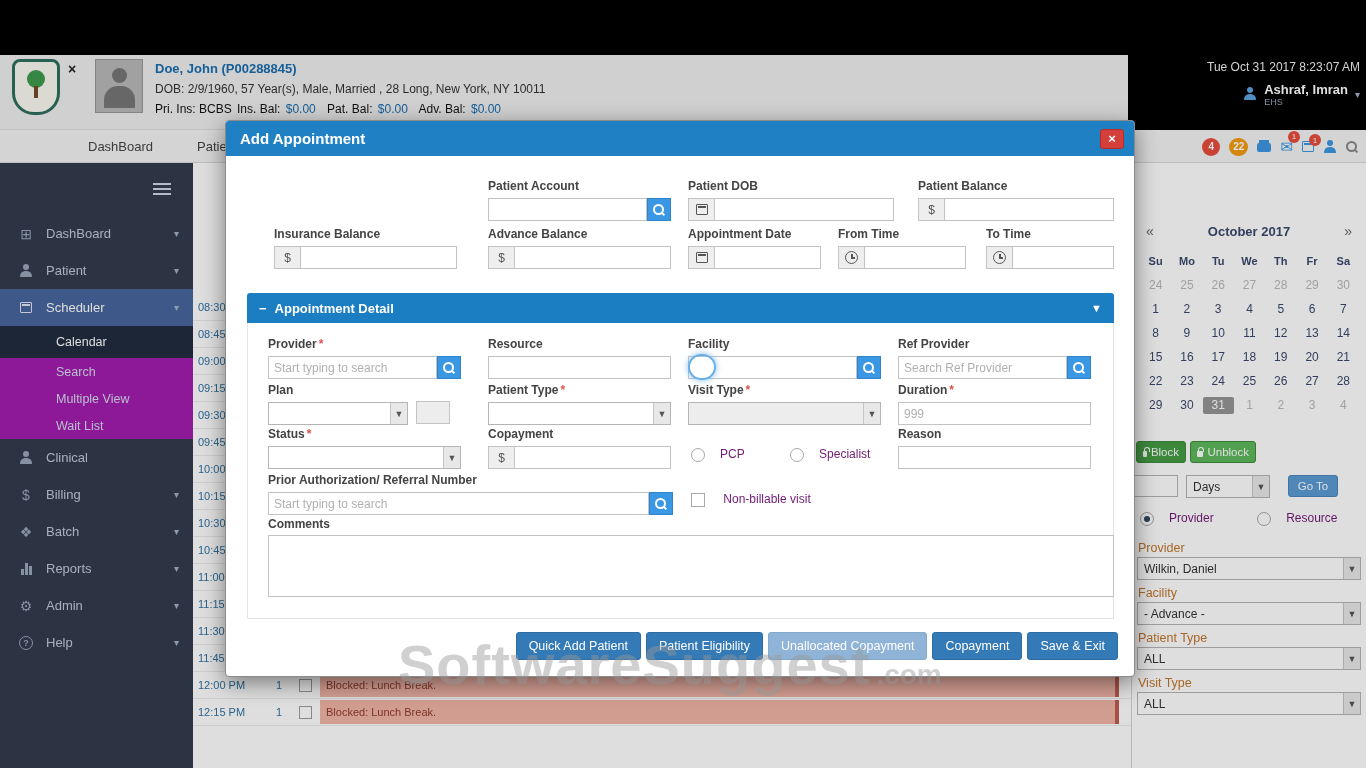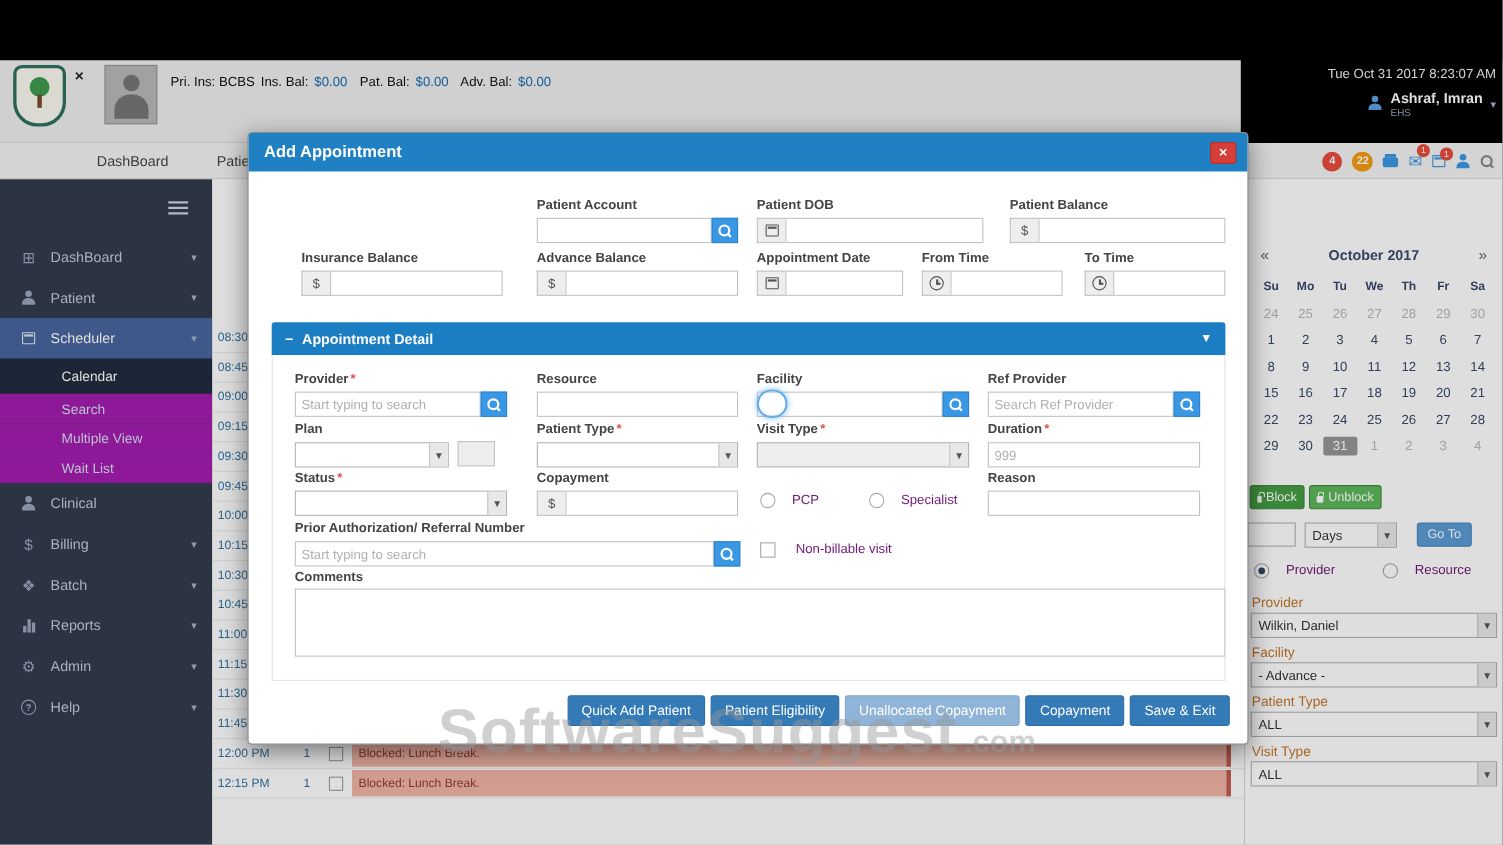--- a/index.html
+++ b/index.html
@@ -148,20 +148,22 @@
   <div class="pband">
     <div class="logo">
         <div class="tree"></div>
       </div>
     <span class="pclose">×</span>
     <div class="photo">
       <span class="sil-head"></span>
       <span class="sil-body"></span>
     </div>
     <div class="pinfo">
+      <div class="pname">Doe, John (P00288845)</div>
+      <div class="pdemo">DOB: 2/9/1960, 57 Year(s), Male, Married , 28 Long, New York, NY 10011</div>
       <div class="pbal">
         <b>Pri. Ins: BCBS</b>
         <b>Ins. Bal:</b>
         <a>$0.00</a>
         <b>Pat. Bal:</b>
         <a>$0.00</a>
         <b>Adv. Bal:</b>
         <a>$0.00</a>
       </div>
     </div>

